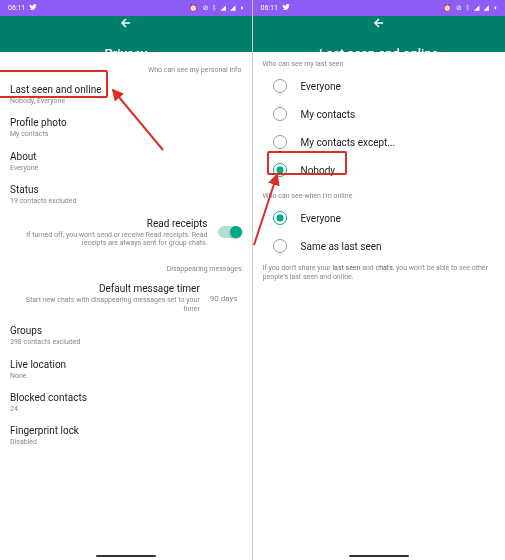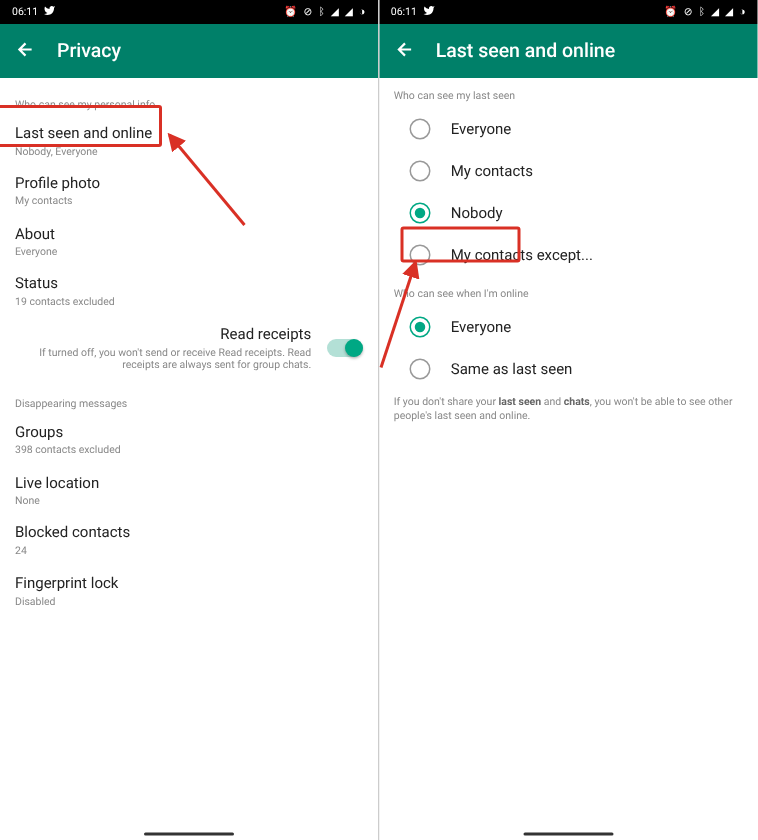--- a/index.html
+++ b/index.html
@@ -16,50 +16,52 @@
       width: 50%;
       height: 100%;
       display: flex;
       flex-direction: column;
       background: #fff;
       position: relative;
     }
     .pane.left { border-right: 1px solid #ccc; }
     .status-bar {
       height: 16px;
-      background: #000000;
+      background: #8b5cf6;
       color: #fff;
       display: flex;
       align-items: center;
       padding: 0 8px;
       font-size: 7px;
       justify-content: space-between;
     }
     .status-left, .status-right { display: flex; gap: 4px; align-items: center; }
     .app-bar {
       height: 36px;
       background: #008069;
       color: #fff;
       display: flex;
       align-items: center;
       padding: 0 10px;
       gap: 14px;
+      flex-direction: column;
     }
     .app-bar-title { font-size: 13px; font-weight: 500; }
     .back-icon { width: 14px; height: 14px; }
     .content {
       flex: 1;
       overflow: hidden;
       padding: 8px 10px;
       position: relative;
     }
     .section-header {
       font-size: 7px;
       color: #888;
       margin: 6px 0 4px 0;
+      text-align: right;
     }
     .row {
       padding: 6px 0;
       position: relative;
     }
     .row-title { font-size: 10px; color: #222; line-height: 1.2; }
     .row-sub { font-size: 7px; color: #888; margin-top: 1px; line-height: 1.2; }
     .row-flex { display: flex; justify-content: space-between; align-items: center; text-align: right; }
     .row-right-val { font-size: 8px; color: #888; margin-right: 4px; }
     .toggle {
@@ -110,21 +112,21 @@
       top: 50%; left: 50%;
       transform: translate(-50%, -50%);
     }
     .radio-label { font-size: 10px; color: #222; }
     .note {
       font-size: 7px;
       color: #888;
       padding: 4px 10px;
       line-height: 1.3;
     }
-    .note b { font-weight: 700; color: #666; text-align: center; }
+    .note b { font-weight: 400; color: #666; text-align: center; }
     .nav-bar {
       height: 8px;
       display: flex;
       justify-content: center;
       align-items: center;
     }
     .nav-pill {
       width: 60px;
       height: 2px;
       background: #333;
@@ -199,20 +201,27 @@
     <div class="row row-flex">
       <div style="flex:1;padding-right:10px;">
         <div class="row-title">Read receipts</div>
         <div class="row-sub">If turned off, you won't send or receive Read receipts. Read receipts are always sent for group chats.</div>
       </div>
       <div class="toggle"></div>
     </div>
 
     <div class="section-header" style="margin-top:12px;">Disappearing messages</div>
 
+    <div class="row row-flex">
+      <div style="flex:1;padding-right:10px;">
+        <div class="row-title">Default message timer</div>
+        <div class="row-sub">Start new chats with disappearing messages set to your timer</div>
+      </div>
+      <div class="row-right-val">90 days</div>
+    </div>
 
     <div class="row">
       <div class="row-title">Groups</div>
       <div class="row-sub">398 contacts excluded</div>
     </div>
 
     <div class="row">
       <div class="row-title">Live location</div>
       <div class="row-sub">None</div>
     </div>
@@ -272,27 +281,27 @@
     <div class="section-header-r">Who can see my last seen</div>
 
     <div class="radio-row">
       <div class="radio"></div>
       <div class="radio-label">Everyone</div>
     </div>
     <div class="radio-row">
       <div class="radio"></div>
       <div class="radio-label">My contacts</div>
     </div>
+    <div class="radio-row">
+      <div class="radio"></div>
+      <div class="radio-label">My contacts except...</div>
+    </div>
     <div class="radio-row" style="position:relative;">
       <div class="radio selected"></div>
       <div class="radio-label">Nobody</div>
-    </div>
-    <div class="radio-row">
-      <div class="radio"></div>
-      <div class="radio-label">My contacts except...</div>
     </div>
     <div class="hi-nobody" style="top:99px;left:14px;width:80px;height:24px;"></div>
 
     <div class="section-header-r">Who can see when I'm online</div>
 
     <div class="radio-row">
       <div class="radio selected"></div>
       <div class="radio-label">Everyone</div>
     </div>
     <div class="radio-row">

